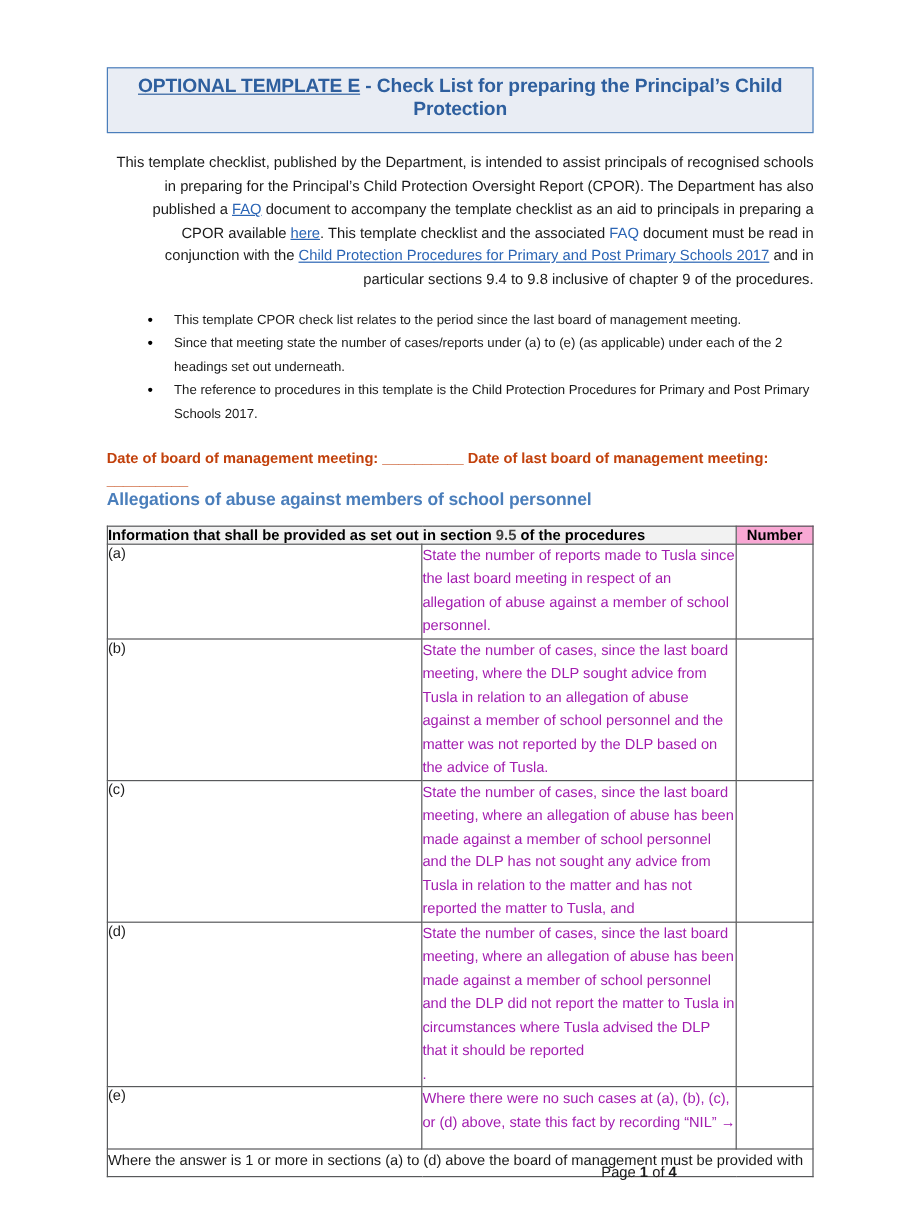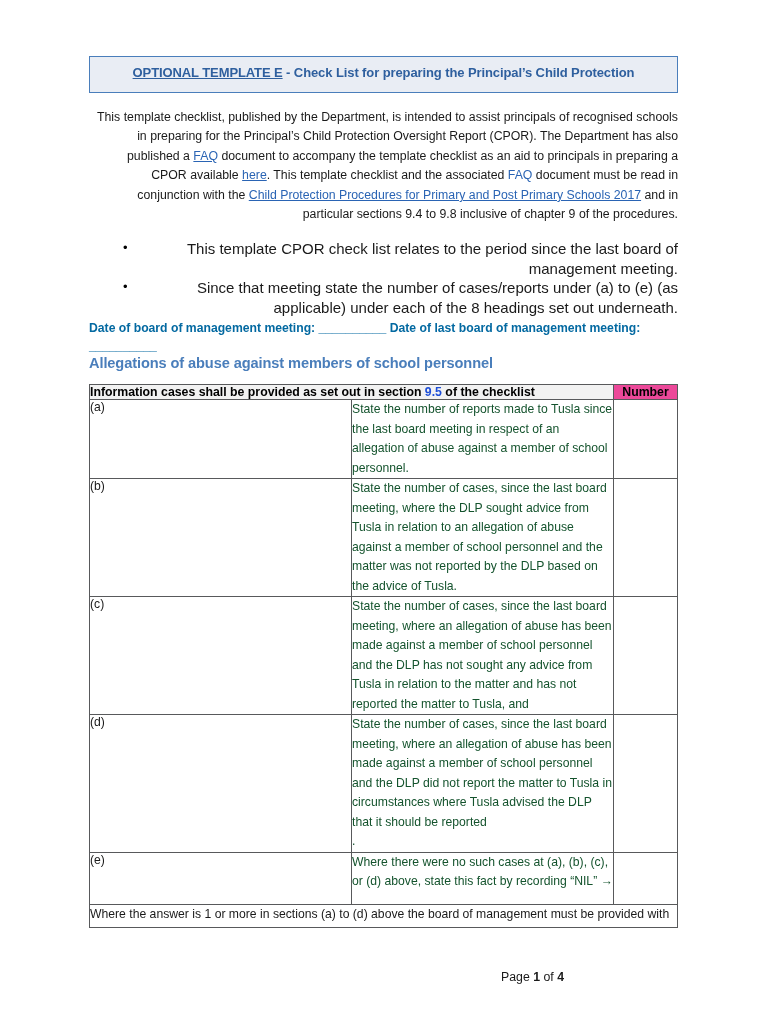--- a/index.html
+++ b/index.html
@@ -32,21 +32,21 @@
   
   .banner {
     margin-top: 56px;
     border: 1.3px solid #4a7ebb;
     background: #e9edf4;
     padding: 7px 11px 9px 11px;
     box-sizing: border-box;
   }
   .banner-line {
     text-align: center;
-    font-size: 13px;
+    font-size: 16px;
     font-weight: bold;
     color: #2e5f9e;
     line-height: 18.5px;
     letter-spacing: -0.1px;
   }
   .banner-line .u { text-decoration: underline; }
 
   
   .intro {
     margin-top: 15px;
@@ -65,43 +65,42 @@
   }
 
   
   ul.bullets {
     margin: 14px 0 0 0;
     padding: 0 0 0 34px;
     list-style: none;
   }
   ul.bullets li {
     position: relative;
-    font-size: 15px;
+    font-size: 11px;
     line-height: 19.6px;
     margin-bottom: 0px;
     padding-left: 22px;
     color: #1a1a1a;
-    text-align: right;
   }
   ul.bullets li::before {
     content: "\2022";
     position: absolute;
     left: 0;
     top: -1px;
     font-size: 13px;
     color: #000;
   }
 
   
   .dateline {
-    margin-top: 2px;
+    margin-top: 17px;
     font-size: 12.2px;
     font-weight: bold;
     line-height: 18px;
-    color: #0369a1;
+    color: #c2410c;
   }
   .blank { letter-spacing: 0px; }
 
   
   .section-heading {
     font-size: 14.6px;
     font-weight: bold;
     color: #4a7ebb;
     letter-spacing: -0.1px;
   }
@@ -120,41 +119,41 @@
   }
   .hdr-cell {
     background: #f2f2f2;
     font-size: 12.3px;
     font-weight: bold;
     padding: 17px 0 17px 12px;
     vertical-align: middle;
     color: #000;
   }
   .hdr-num {
-    background: #ec4899;
+    background: #f9a8d4;
     font-size: 12.3px;
     font-weight: bold;
     text-align: center;
     vertical-align: middle;
     color: #000;
   }
-  .blue-ref { color: #1d4ed8; font-weight: bold; }
+  .blue-ref { color: #404040; font-weight: bold; }
 
   .lbl-cell {
     width: 34px;
     font-size: 12.2px;
     padding: 14px 0 0 9px;
     color: #1a1a1a;
     box-sizing: border-box;
   }
   .txt-cell {
     font-size: 12.2px;
     line-height: 19.5px;
     padding: 13px 10px 12px 12px;
-    color: #14532d;
+    color: #a21caf;
     box-sizing: border-box;
   }
   .num-cell {
     width: 64px;
     box-sizing: border-box;
   }
   .row-a { height: 62px; }
   .row-b { height: 80px; }
   .row-c { height: 80px; }
   .row-d { height: 82px; }
@@ -190,31 +189,32 @@
     <div class="banner">
       <div class="banner-line">
         <span class="u">OPTIONAL TEMPLATE E</span><span> - Check List for preparing the Principal’s Child Protection</span>
       </div>
     </div>
 
     <div class="intro"><span>This template checklist, published by the Department, is intended to assist principals of recognised schools in preparing for the Principal’s Child Protection Oversight Report (CPOR).   The Department has also published a </span><a class="lnk" href="#">FAQ</a><span> document to accompany the template checklist as an aid to principals in preparing a CPOR available </span><a class="lnk" href="#">here</a><span>. This template checklist and the associated </span><span class="lnk-plain">FAQ</span><span> document must be read in conjunction with the </span><a class="lnk" href="#">Child Protection Procedures for Primary and Post Primary Schools 2017</a><span> and in particular sections 9.4 to 9.8 inclusive of chapter 9 of the procedures.</span></div>
 
     <ul class="bullets">
       <li>This template CPOR check list relates to the period since the last board of management meeting.</li>
-      <li>Since that meeting state the number of cases/reports under (a) to (e) (as applicable) under each of the 8 headings set out underneath.</li>
+      <li>Since that meeting state the number of cases/reports under (a) to (e) (as applicable) under each of the 2 headings set out underneath.</li>
+      <li>The reference to procedures in this template is the Child Protection Procedures for Primary and Post Primary Schools 2017.</li>
     </ul>
 
     <div class="dateline"><span>Date of board of management meeting:</span> <span class="blank">__________</span> <span>Date of last board of management meeting:</span> <span class="blank">__________</span></div>
 
     <div class="section-heading">Allegations of abuse against members of school personnel</div>
 
     <table class="tbl">
       <tbody>
           <tr>
-        <td class="hdr-cell" colspan="2"><span>Information cases shall be provided as set out in section </span><span class="blue-ref">9.5</span><span> of the checklist</span></td>
+        <td class="hdr-cell" colspan="2"><span>Information that shall be provided as set out in section </span><span class="blue-ref">9.5</span><span> of the procedures</span></td>
         <td class="hdr-num num-cell">Number</td>
       </tr>
 
       <tr class="row-a">
         <td class="lbl-cell">(a)</td>
         <td class="txt-cell">State the number of reports made to Tusla since the last board meeting in respect of an allegation of abuse against a member of school personnel.</td>
         <td class="num-cell"></td>
       </tr>
 
       <tr class="row-b">

